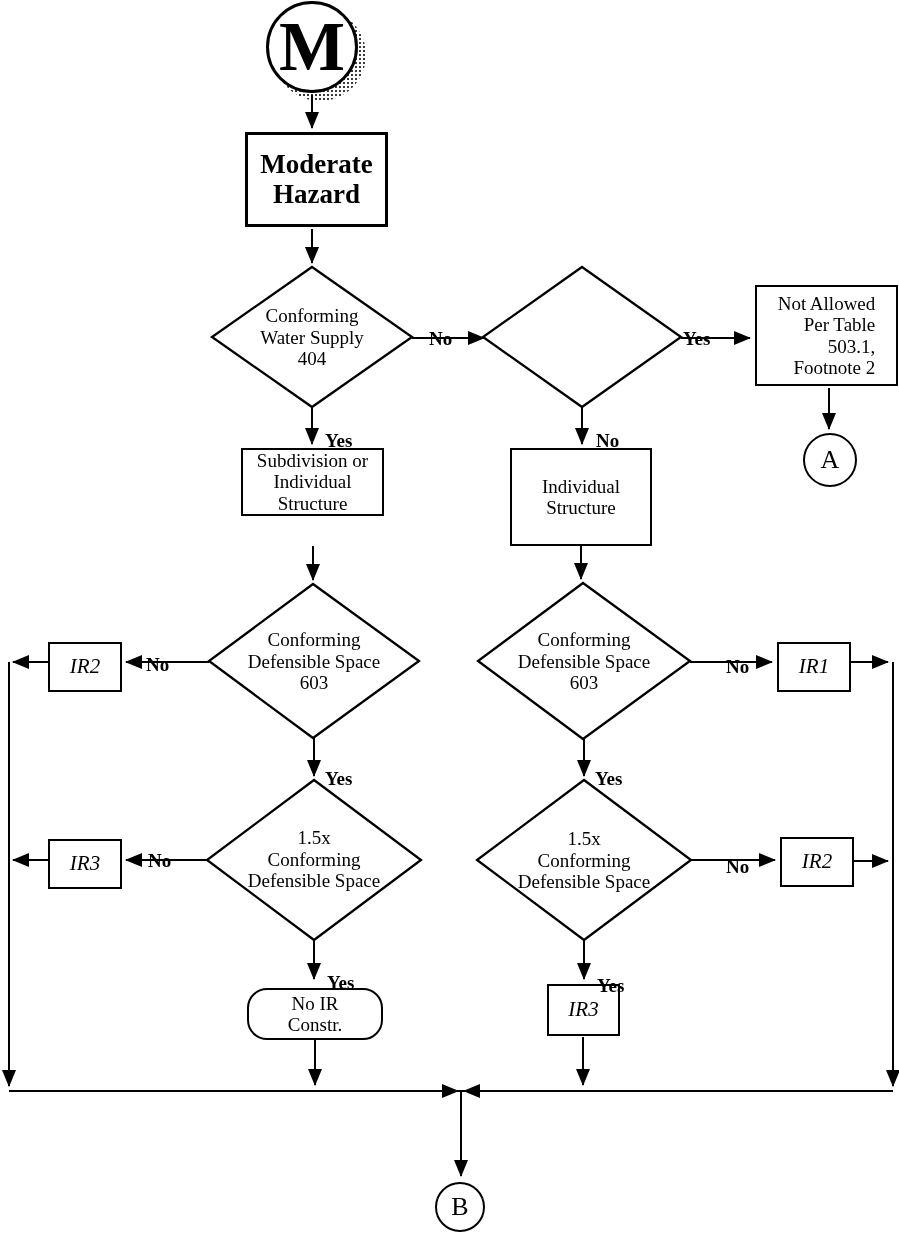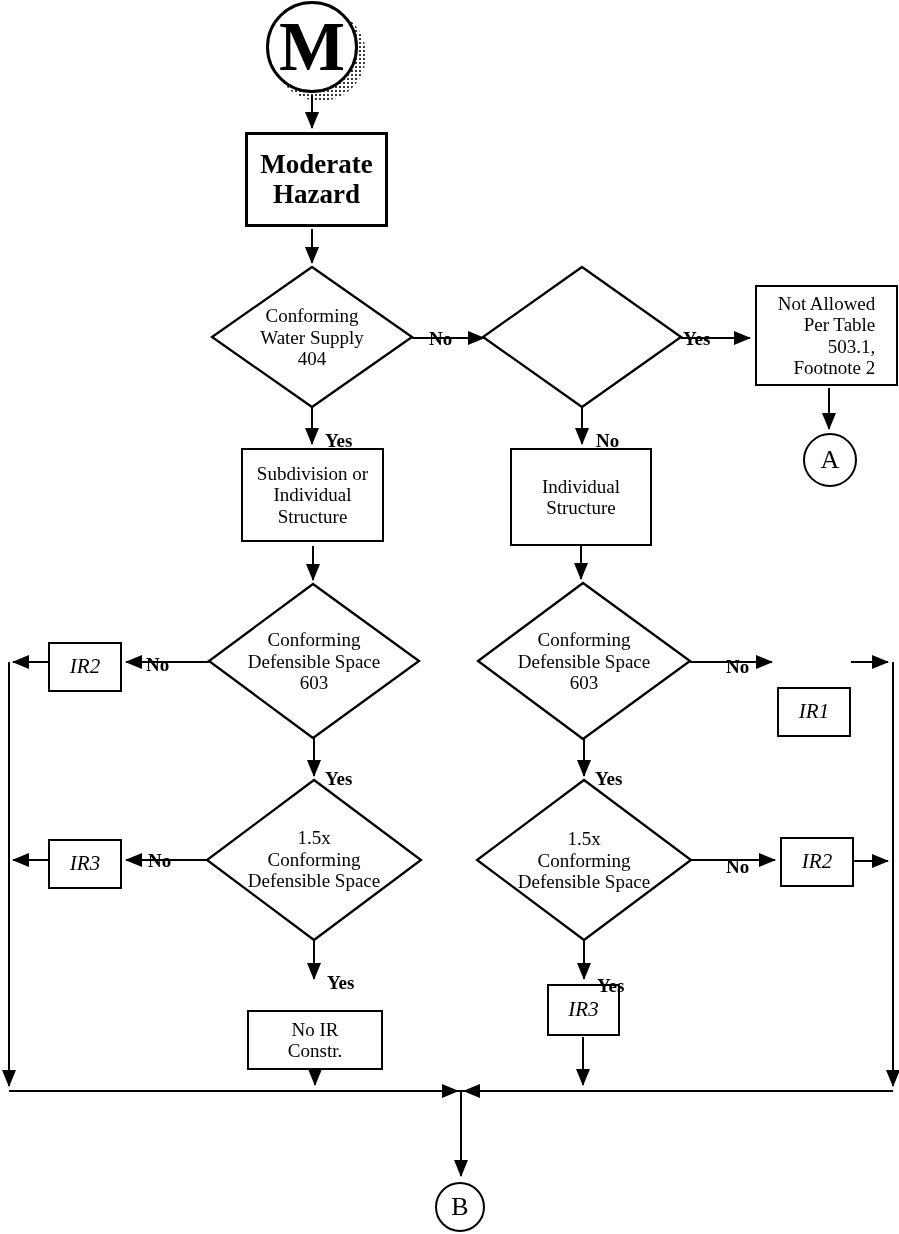--- a/index.html
+++ b/index.html
@@ -99,30 +99,30 @@
   <div class="circle conn" style="left:435px;top:1182px;width:50px;height:50px;">
     <span>B</span>
   </div>
 
   <div class="node bold" style="left:245px;top:132px;width:143px;height:95px;">Moderate
 Hazard</div>
   <div class="node" style="left:755px;top:285px;width:143px;height:101px;text-align:right;">Not Allowed
 Per Table
 503.1,
 Footnote 2</div>
-  <div class="node" style="left:241px;top:448px;width:143px;height:94px;">Subdivision or
+  <div class="node" style="left:241px;top:448px;width:143px;height:68px;">Subdivision or
 Individual
 Structure</div>
   <div class="node" style="left:510px;top:448px;width:142px;height:98px;">Individual
 Structure</div>
   <div class="node small" style="left:48px;top:642px;width:74px;height:50px;">IR2</div>
-  <div class="node small" style="left:777px;top:642px;width:74px;height:50px;margin-top:45px;">IR1</div>
+  <div class="node small" style="left:777px;top:642px;width:74px;height:50px;">IR1</div>
   <div class="node small" style="left:48px;top:839px;width:74px;height:50px;">IR3</div>
   <div class="node small" style="left:780px;top:837px;width:74px;height:50px;">IR2</div>
-  <div class="node" style="left:247px;top:1010px;width:136px;height:60px;">No IR
+  <div class="node" style="left:247px;top:988px;width:136px;height:52px;border-radius:20px;">No IR
 Constr.</div>
   <div class="node small" style="left:547px;top:984px;width:73px;height:52px;">IR3</div>
 
   <div class="dlabel" style="left:312px;top:337px;">Conforming
 Water Supply
 404</div>
   <div class="dlabel" style="left:314px;top:661px;">Conforming
 Defensible Space
 603</div>
   <div class="dlabel" style="left:584px;top:661px;">Conforming

